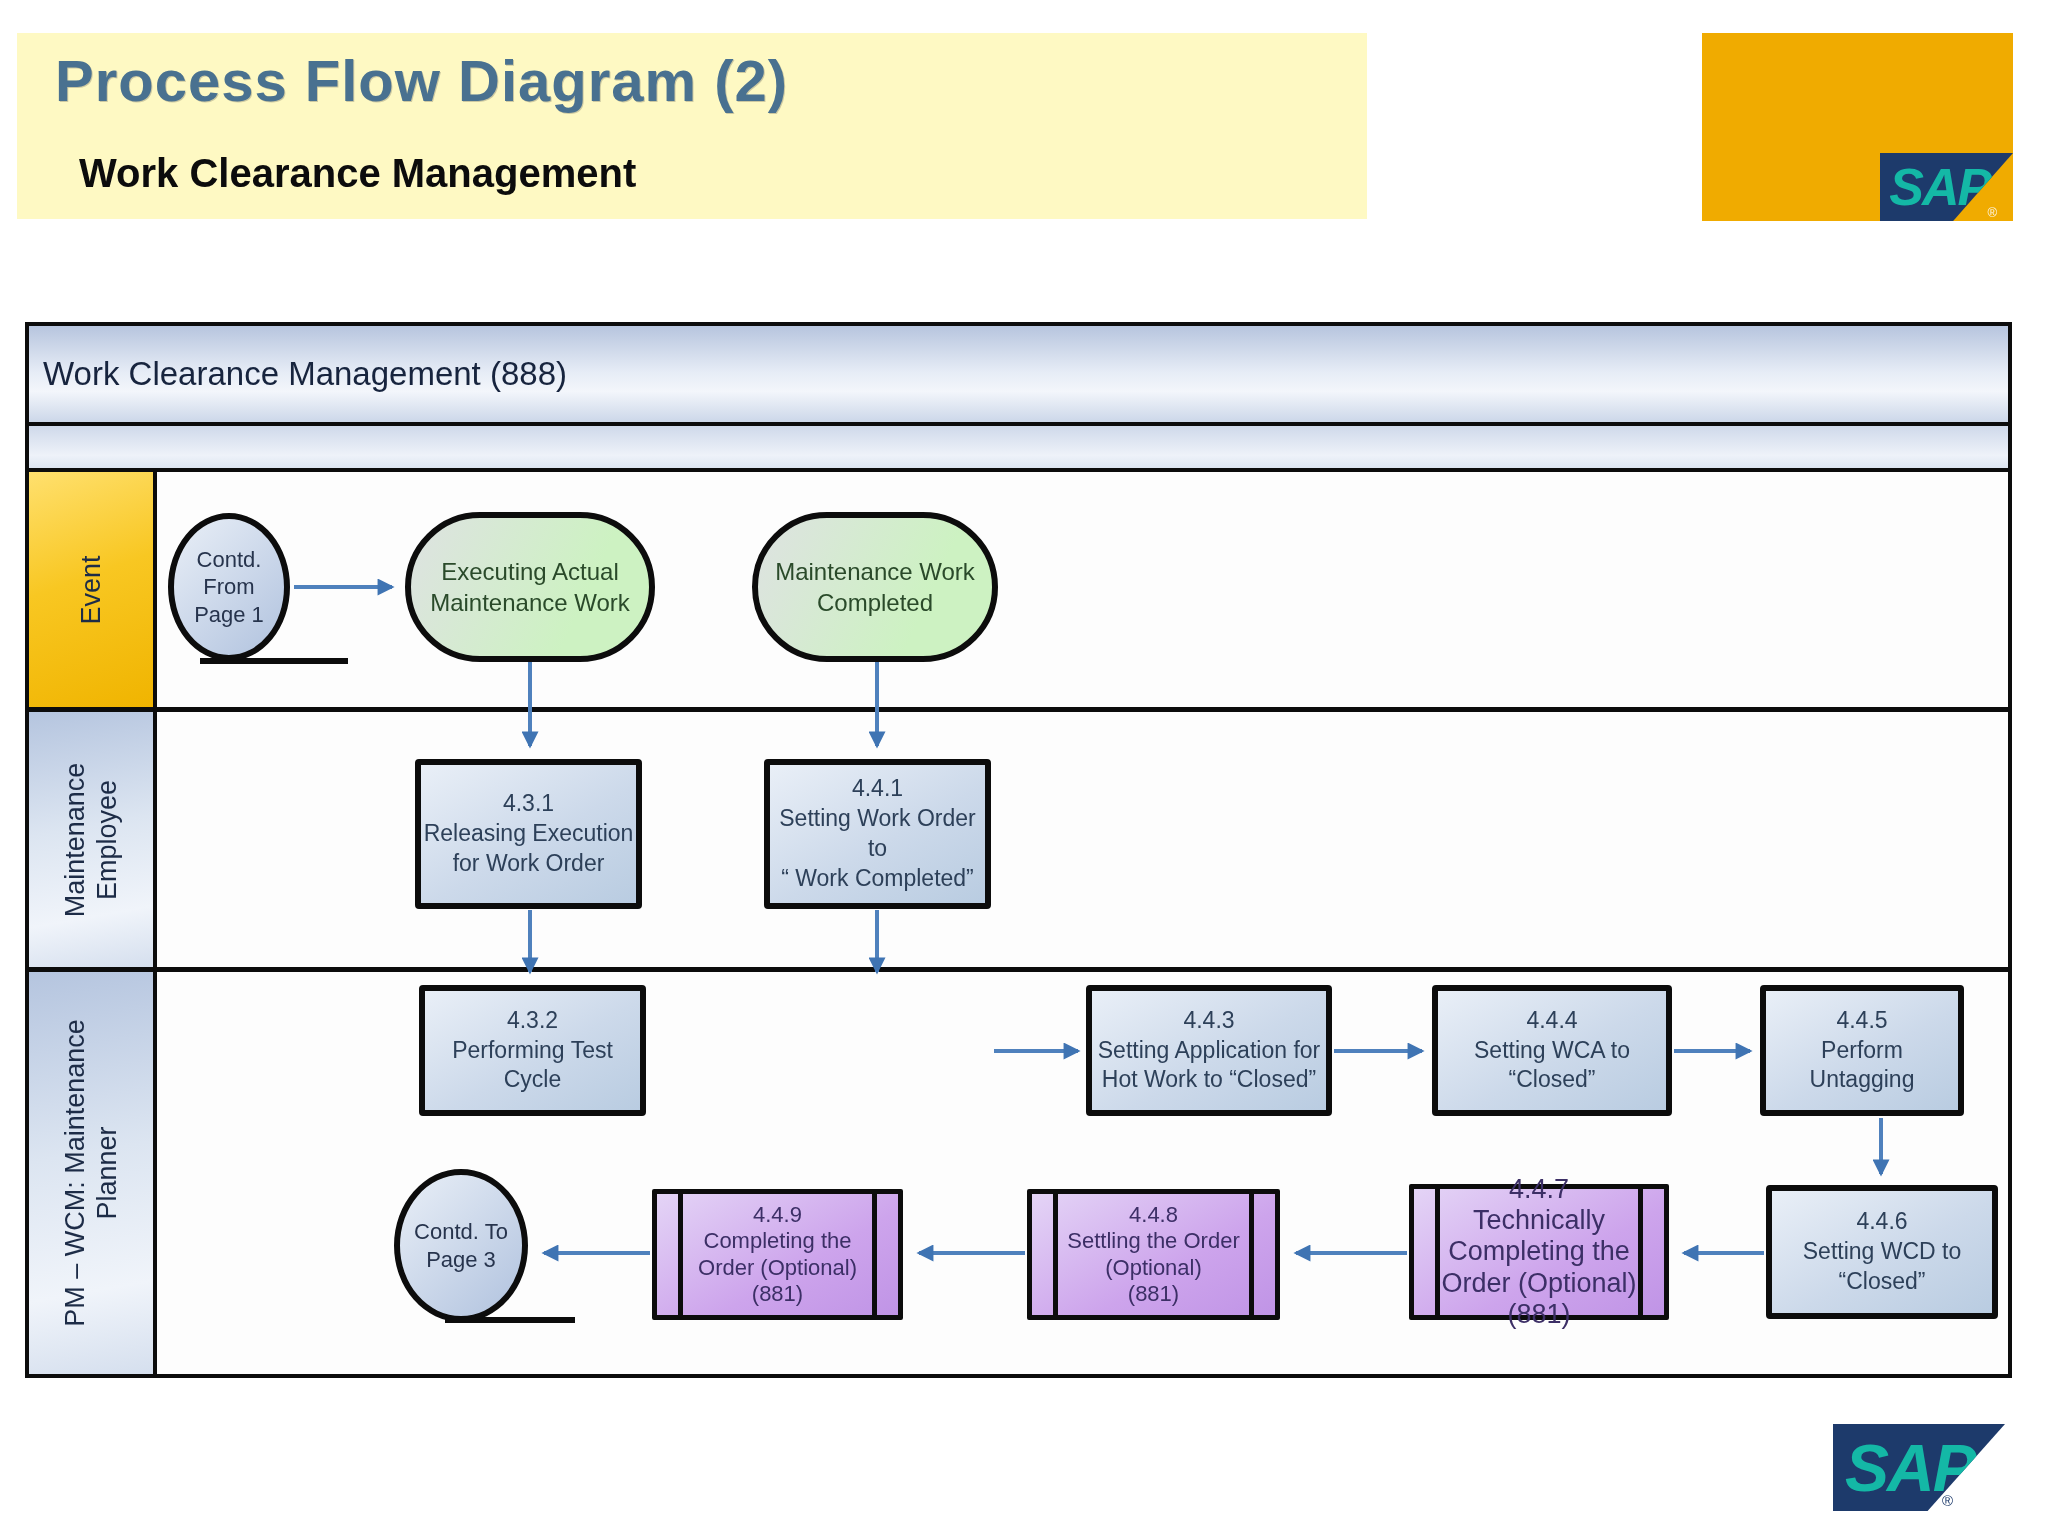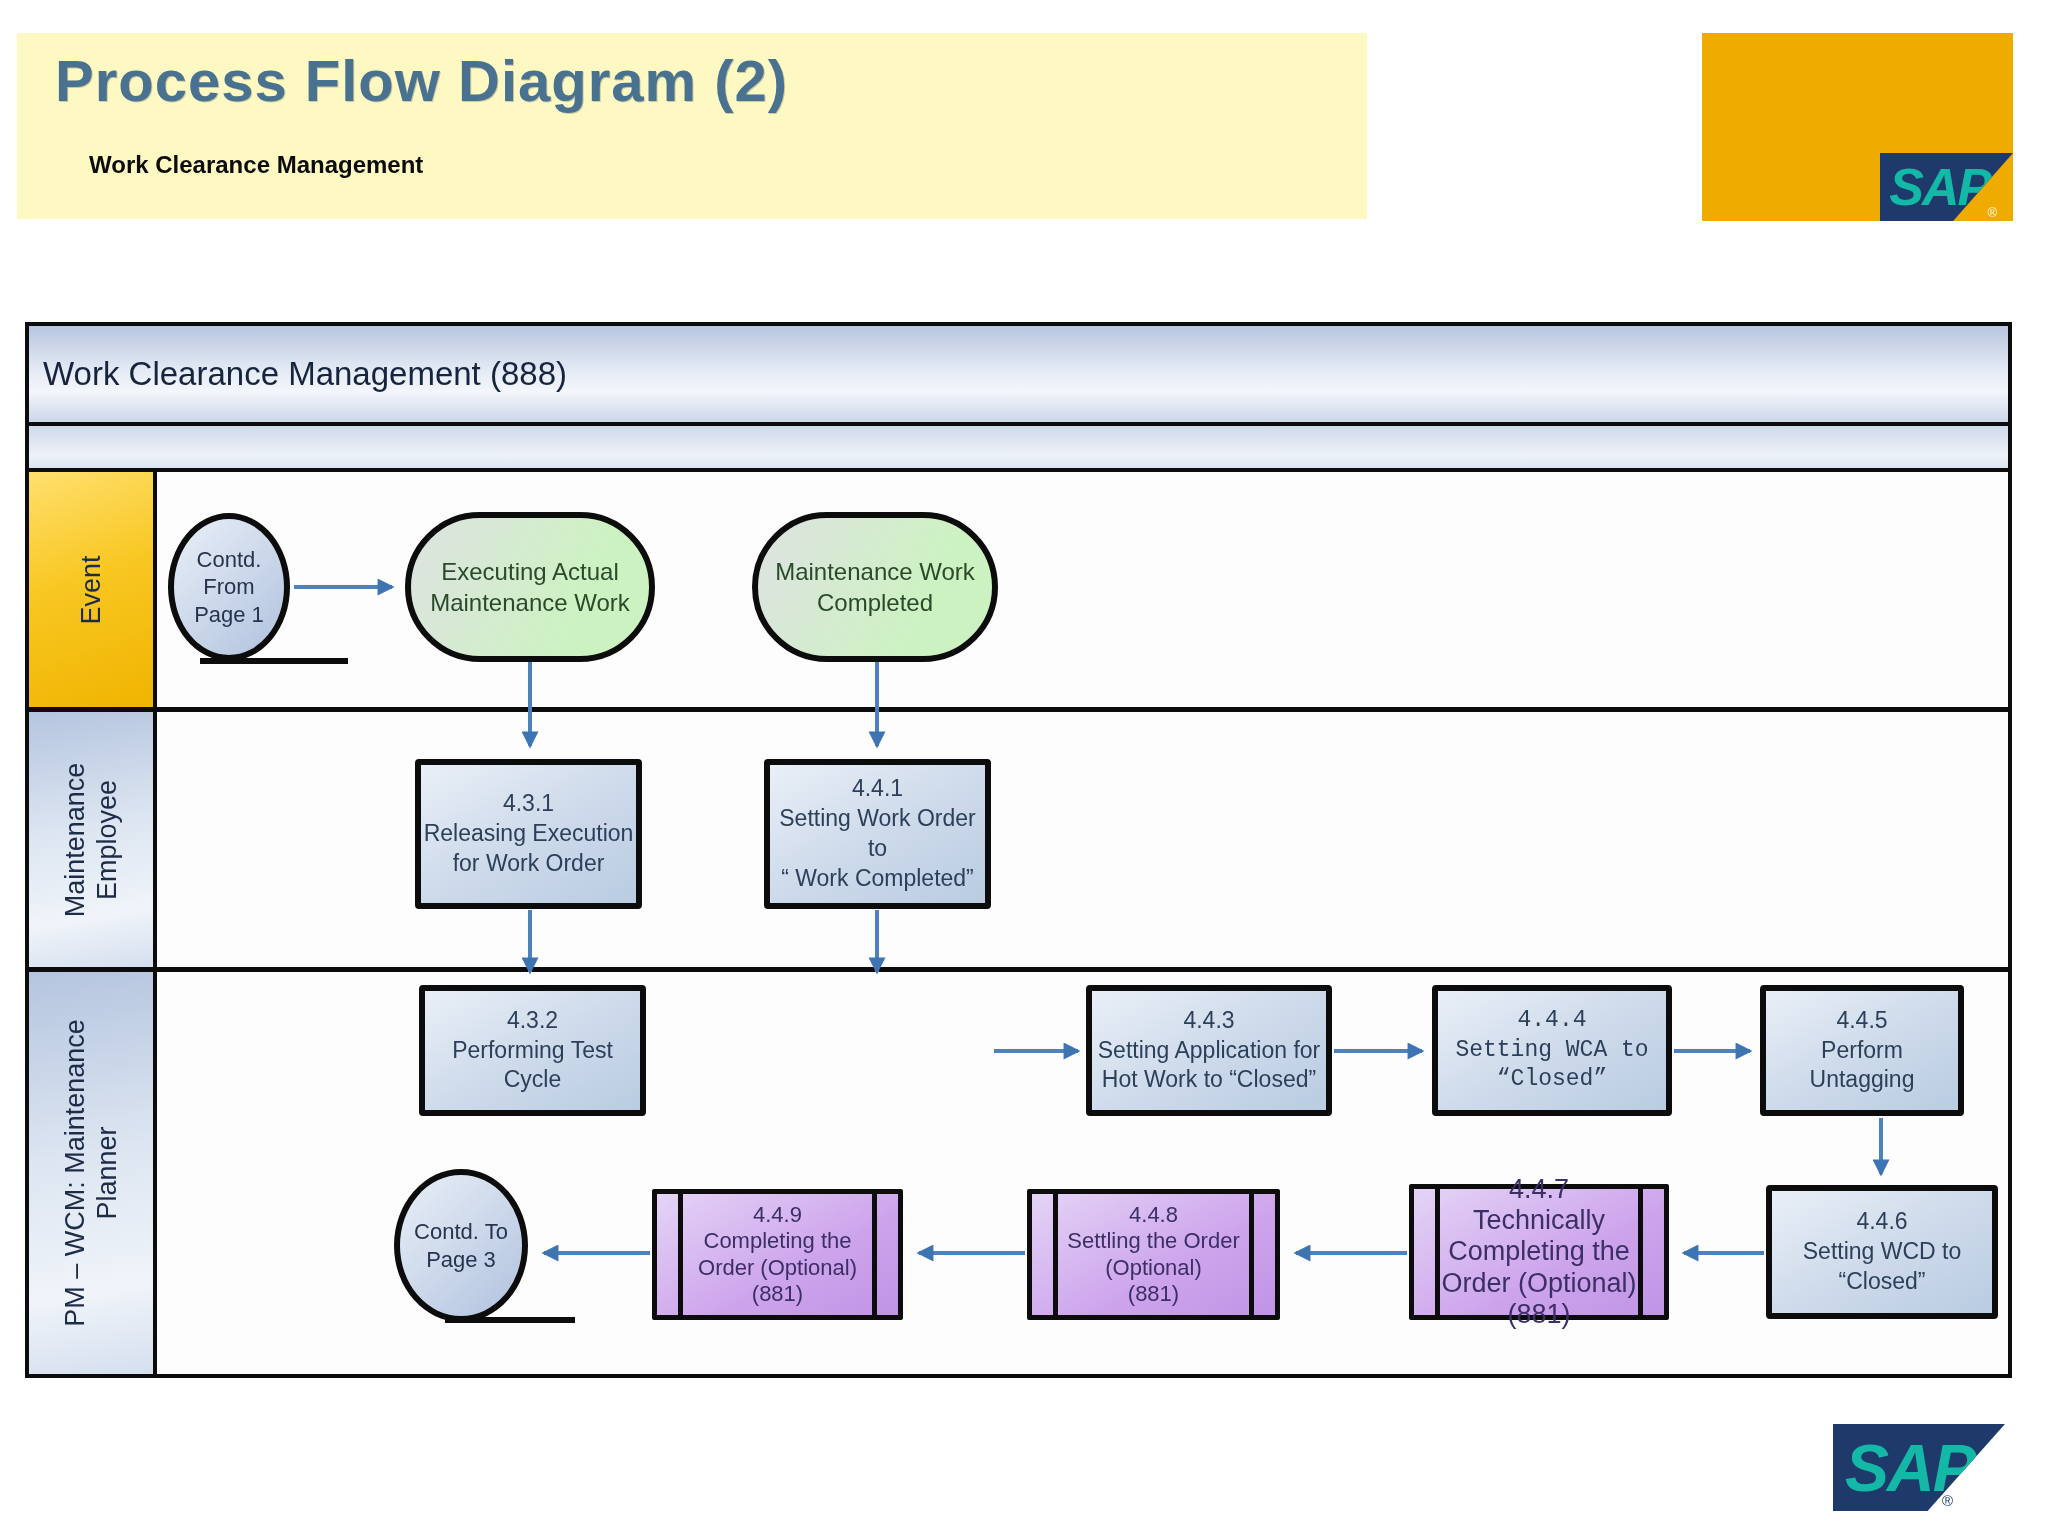--- a/index.html
+++ b/index.html
@@ -2,21 +2,21 @@
 <html><head>
 <meta charset="utf-8">
 <style>
   html,body{margin:0;padding:0;background:#ffffff;}
   body{width:2048px;height:1536px;position:relative;font-family:"Liberation Sans",sans-serif;overflow:hidden;}
   .page{position:absolute;inset:0;}
 
   
   .hdr-band{position:absolute;left:17px;top:33px;width:1350px;height:186px;background:#fef9c3;}
   .hdr-title{position:absolute;left:38px;top:14px;font-size:58px;font-weight:bold;color:#497190;letter-spacing:1px;text-shadow:1px 1px 0 rgba(60,60,60,.25);}
-  .hdr-sub{position:absolute;left:72px;top:118px;font-size:24px;font-weight:bold;color:#0c0c0c;}
+  .hdr-sub{position:absolute;left:62px;top:118px;font-size:40px;font-weight:bold;color:#0c0c0c;}
   .brand-block{position:absolute;left:1702px;top:33px;width:311px;height:188px;background:#f0ab00;}
   .saplogo{position:absolute;display:block;}
   .saplogo .shape{position:absolute;inset:0;background:#1d3a6b;-webkit-clip-path:polygon(0 0,100% 0,55% 100%,0 100%);clip-path:polygon(0 0,100% 0,55% 100%,0 100%);display:flex;align-items:center;}
   .saplogo .word{color:#14b8a6;font-weight:bold;font-style:italic;letter-spacing:-2px;padding-left:7%;line-height:1;}
   .saplogo .rmark{position:absolute;font-size:13px;}
   .logo-top{right:0;bottom:0;width:133px;height:68px;}
   .logo-top .word{font-size:52px;}
   .logo-top .rmark{right:16px;bottom:1px;color:rgba(255,255,255,.9);}
   .logo-bottom{left:1833px;top:1424px;width:172px;height:87px;}
   .logo-bottom .word{font-size:66px;}
@@ -124,21 +124,21 @@
 for Work Order</div>
   <div class="node task" style="left:764px;top:759px;width:227px;height:150px;">4.4.1
 Setting Work Order to
 “ Work Completed”</div>
 
   <div class="node task" style="left:419px;top:985px;width:227px;height:131px;">4.3.2
 Performing Test Cycle</div>
   <div class="node task" style="left:1086px;top:985px;width:246px;height:131px;">4.4.3
 Setting Application for
 Hot Work to “Closed”</div>
-  <div class="node task" style="left:1432px;top:985px;width:240px;height:131px;font-family:Liberation Mono, monospace;">4.4.4
+  <div class="node task" style="left:1432px;top:985px;width:240px;height:131px;">4.4.4
 Setting WCA to
 “Closed”</div>
   <div class="node task" style="left:1760px;top:985px;width:204px;height:131px;">4.4.5
 Perform Untagging</div>
 
   <div class="node task" style="left:1766px;top:1185px;width:232px;height:134px;">4.4.6
 Setting WCD to
 “Closed”</div>
   <div class="node optional" style="left:1409px;top:1184px;width:260px;height:136px;">
     <div class="opt-inner small">4.4.7

